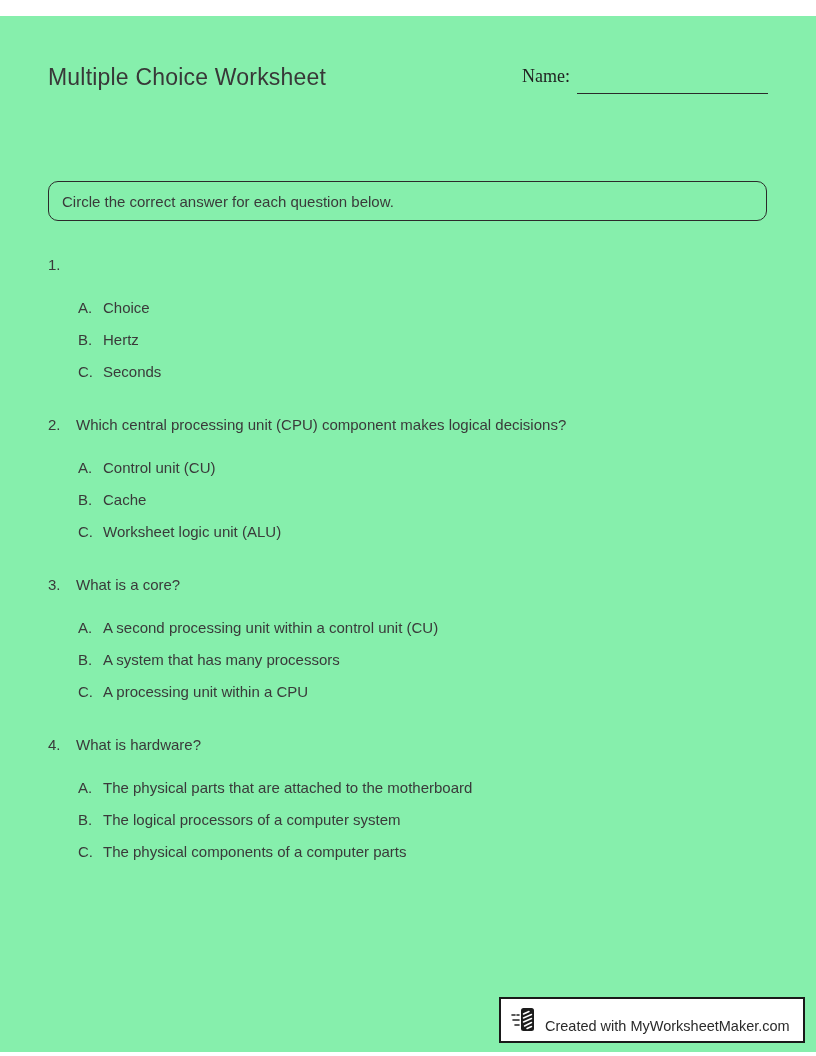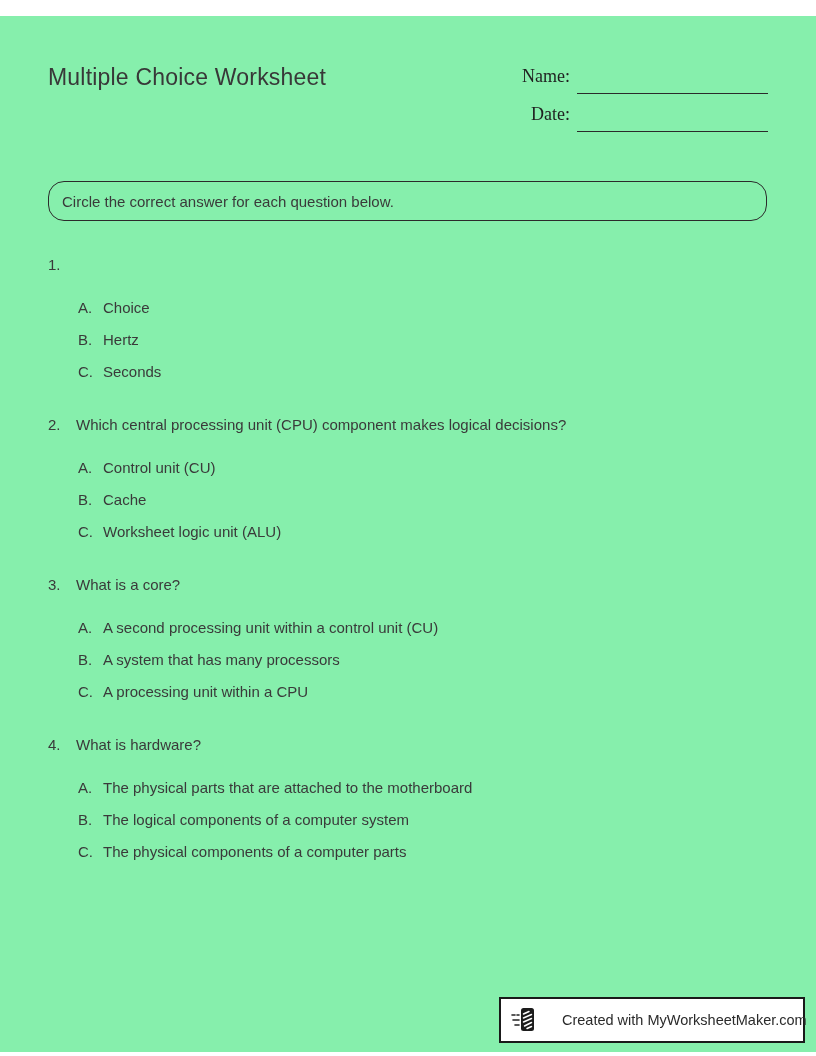--- a/index.html
+++ b/index.html
@@ -51,21 +51,21 @@
   }
 
   
   .instructions-box {
     position: absolute;
     left: 48px;
     top: 165px;
     width: 719px;
     height: 40px;
     border: 1.6px solid #2b2b2b;
-    border-radius: 16px;
+    border-radius: 10px;
     display: flex;
     align-items: center;
     padding-left: 13px;
     font-size: 15px;
     color: #3a3a3a;
   }
 
   
   .questions {
     position: absolute;
@@ -99,23 +99,22 @@
   
   .footer-badge {
     position: absolute;
     right: 11px;
     bottom: 9px;
     width: 306px;
     height: 46px;
     border: 2px solid #1a1a1a;
     background: #ffffff;
     display: flex;
-    align-items: center;
+    align-items: flex-end;
     padding: 7px 10px;
-    gap: 17px;
   }
   .footer-logo {
     width: 26px;
     height: 28px;
     flex-shrink: 0;
     margin-right: 8px;
     display: flex;
     align-items: center;
     justify-content: center;
   }
@@ -130,24 +129,20 @@
 
 <div class="page">
 
   <h1 class="page-title">Multiple Choice Worksheet</h1>
 
   <div class="header-fields">
     <div class="hdr-field">
       <span class="hdr-label">Name:</span>
       <span class="hdr-line"></span>
     </div>
-    <div class="hdr-field">
-      <span class="hdr-label">Date:</span>
-      <span class="hdr-line"></span>
-    </div>
   </div>
 
   <div class="instructions-box">
     <span>Circle the correct answer for each question below.</span>
   </div>
 
   <div class="questions">
 
     <div class="question">
       <div class="q-line">
@@ -216,21 +211,21 @@
         <span class="q-num">4.</span>
         <span class="q-text">What is hardware?</span>
       </div>
       <div class="options">
         <div class="opt">
           <span class="opt-letter">A.</span>
           <span class="opt-text">The physical parts that are attached to the motherboard</span>
         </div>
         <div class="opt">
           <span class="opt-letter">B.</span>
-          <span class="opt-text">The logical components of a computer system</span>
+          <span class="opt-text">The logical processors of a computer system</span>
         </div>
         <div class="opt">
           <span class="opt-letter">C.</span>
           <span class="opt-text">The physical components of a computer parts</span>
         </div>
       </div>
     </div>
 
   </div>
 

